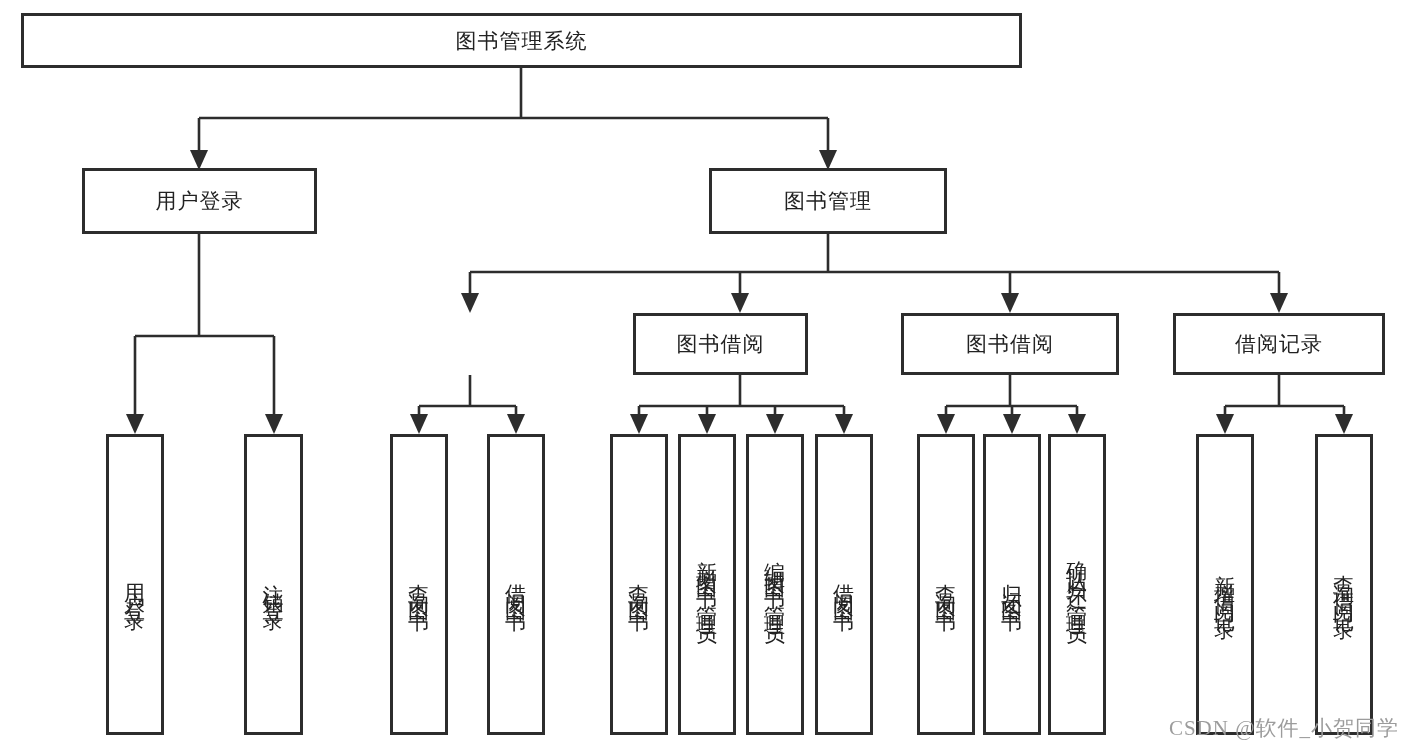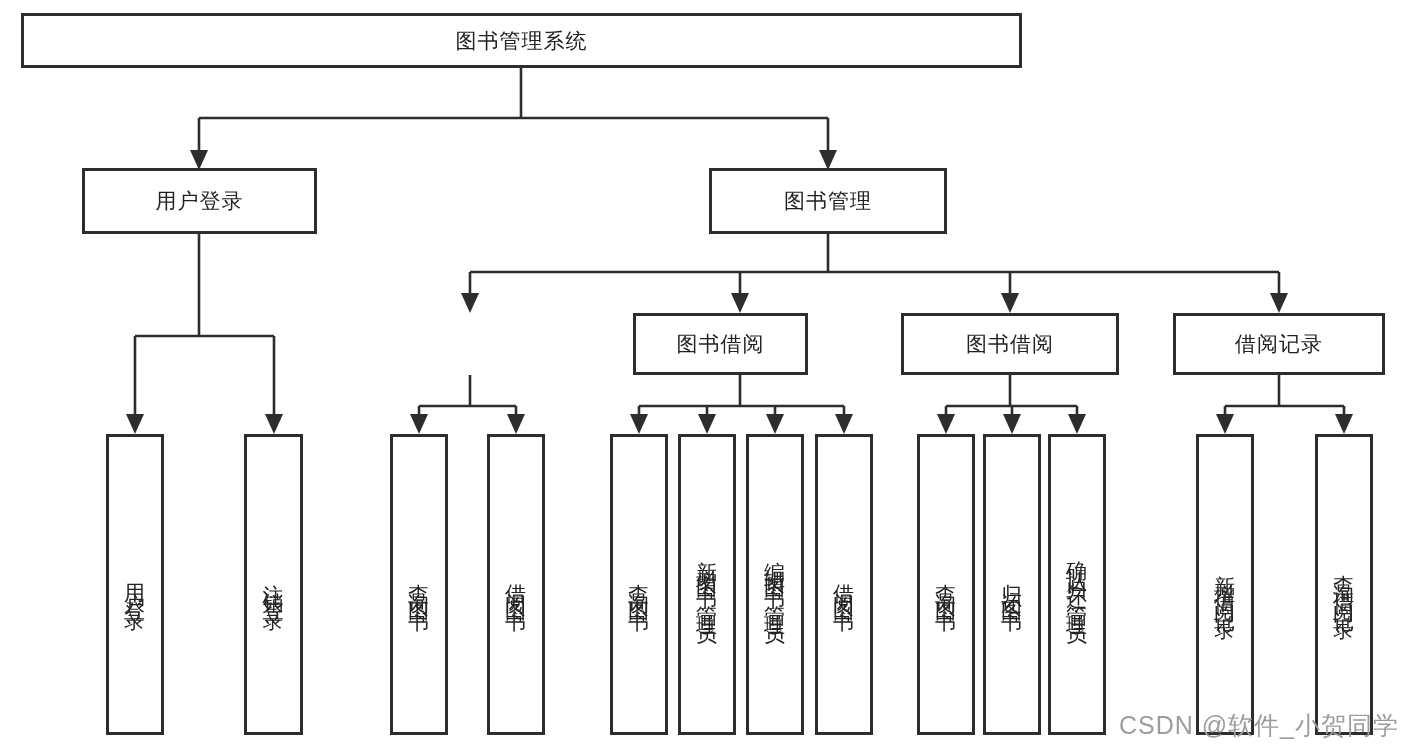--- a/index.html
+++ b/index.html
@@ -57,25 +57,26 @@
     writing-mode: vertical-rl;
     text-orientation: mixed;
     font-size: 21px;
     letter-spacing: 9px;
     line-height: 1;
   }
   .watermark {
     position: absolute;
     right: 6px;
     bottom: 5px;
-    font-size: 25px;
+    font-size: 21px;
     letter-spacing: 1px;
     color: var(--watermark);
     z-index: 5;
     white-space: nowrap;
+    font-family: Liberation Serif, serif;
   }
 </style>
 </head>
 <body>
 
 <div class="stage">
 
   <svg class="wires" viewBox="0 0 1405 747" xmlns="http://www.w3.org/2000/svg">
 
     <g>

